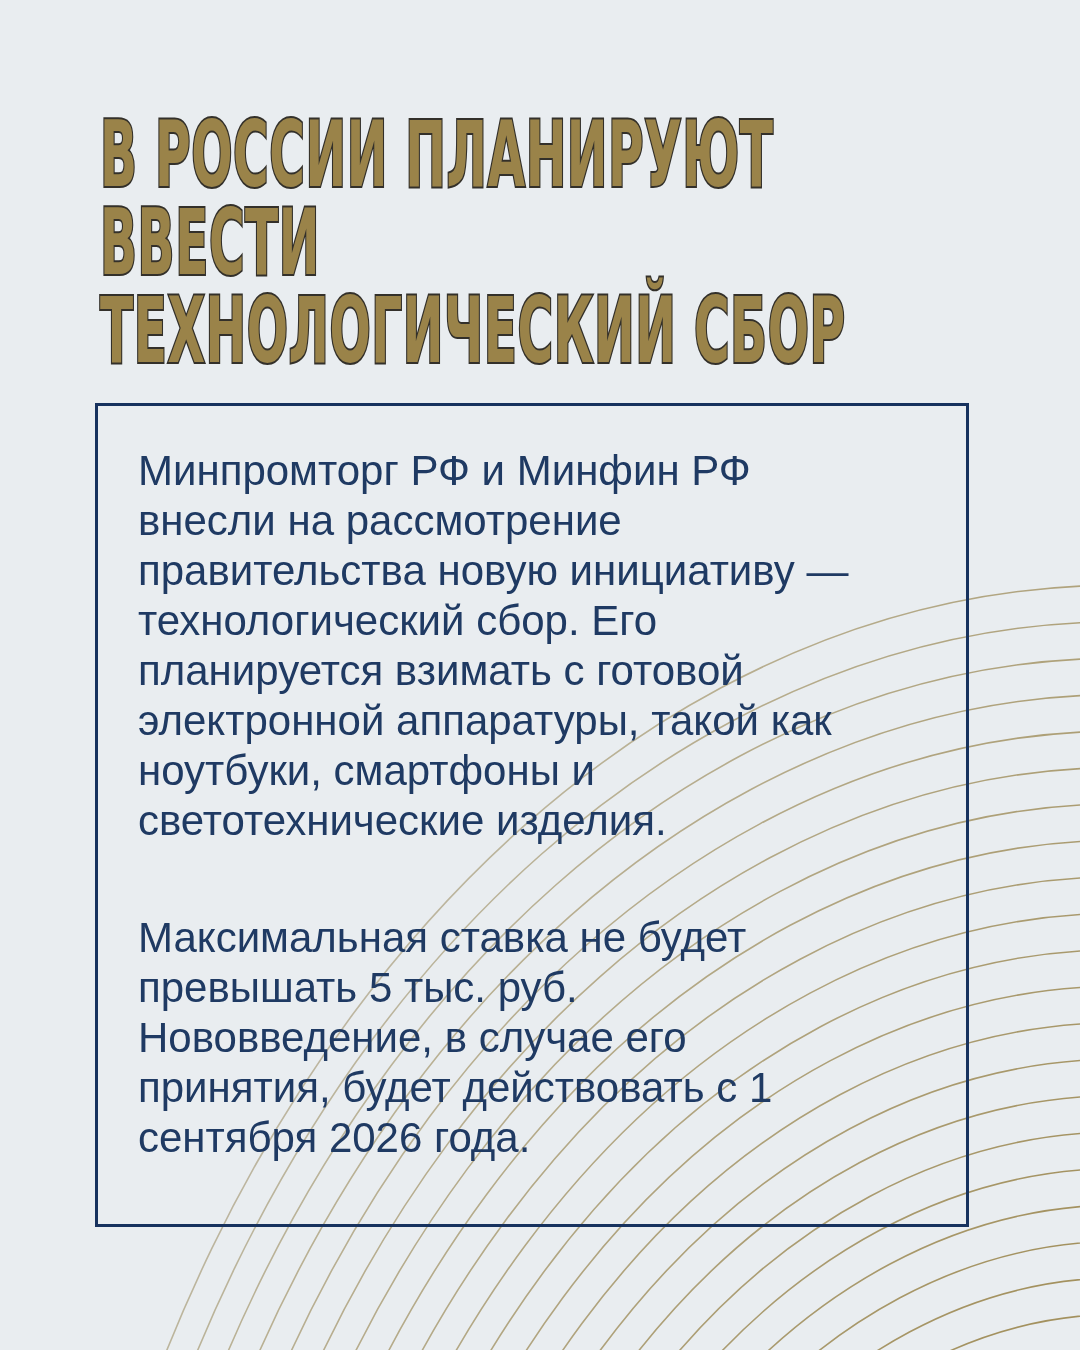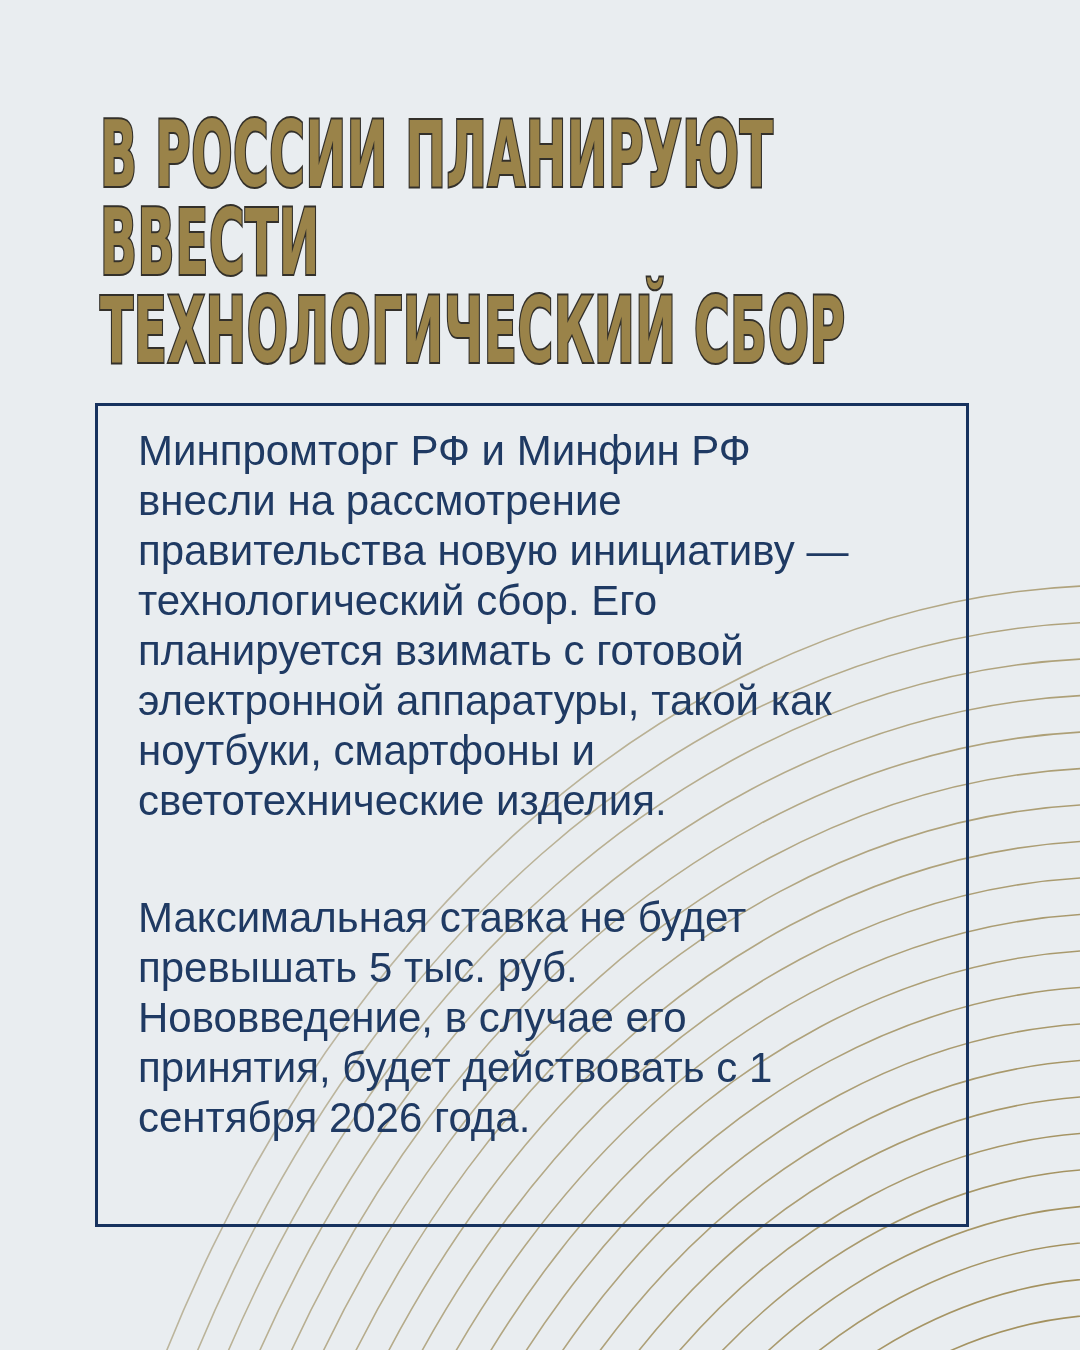--- a/index.html
+++ b/index.html
@@ -34,21 +34,21 @@
     -webkit-text-stroke: 4px var(--outline, #33302a);
     paint-order: stroke fill;
   }
 
   
   .card {
     position: absolute; left: 95px; top: 403px;
     width: 874px; height: 824px;
     box-sizing: border-box;
     border: 3px solid var(--border, #17325e);
-    padding: 20px 28px 0 40px;
+    padding: 40px 28px 0 40px;
     background: transparent;
   }
   .card p {
     margin: 0;
     white-space: pre-line;
     color: var(--navy, #1f3a63);
     font-size: 42px; line-height: 50px;
     font-weight: 400;
   }
   .card p + p { margin-top: 67px; }

